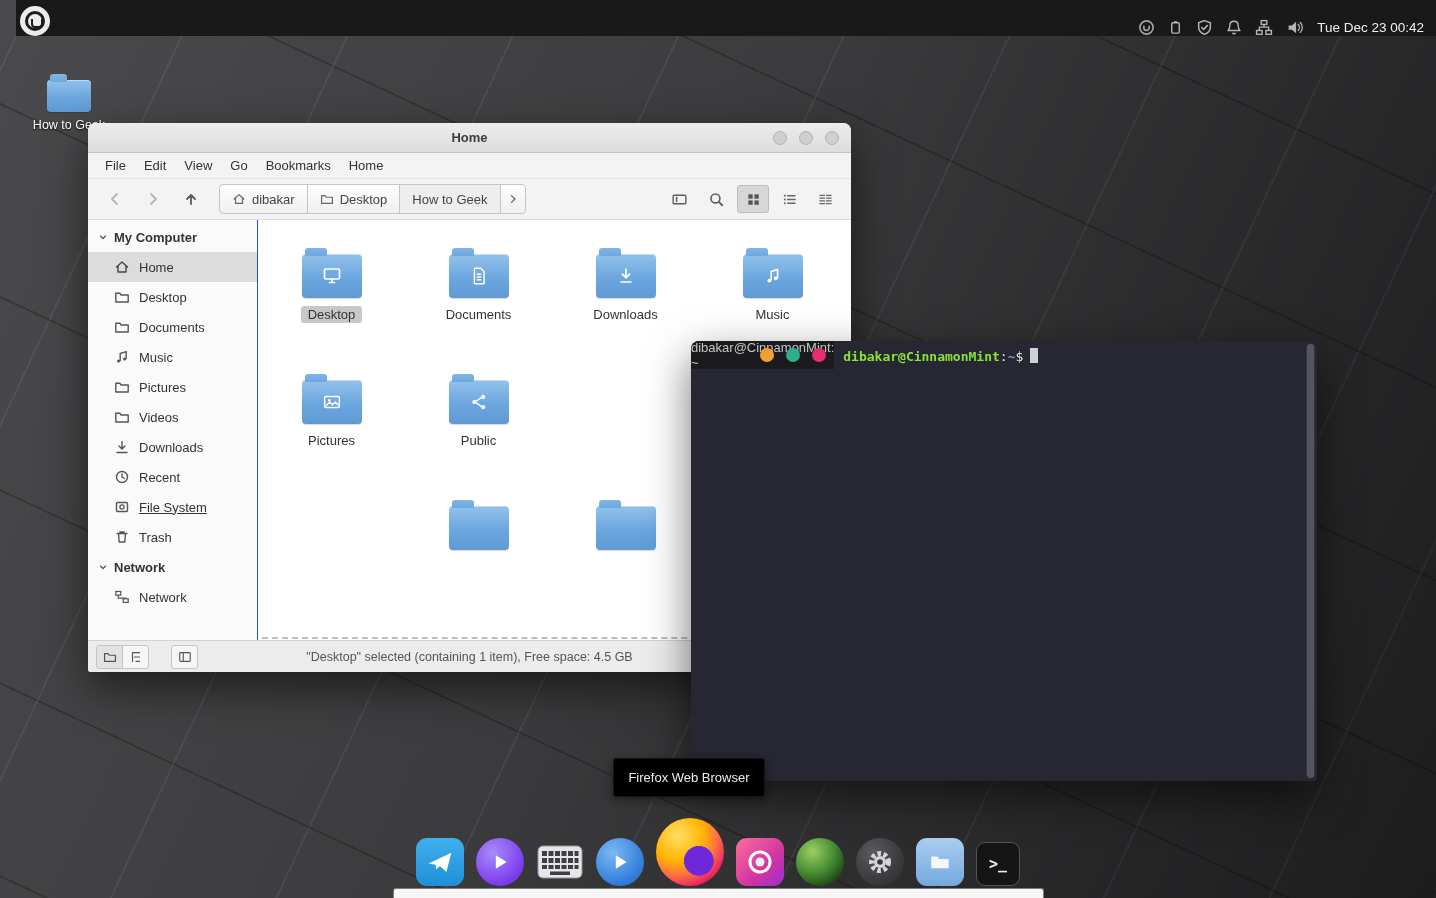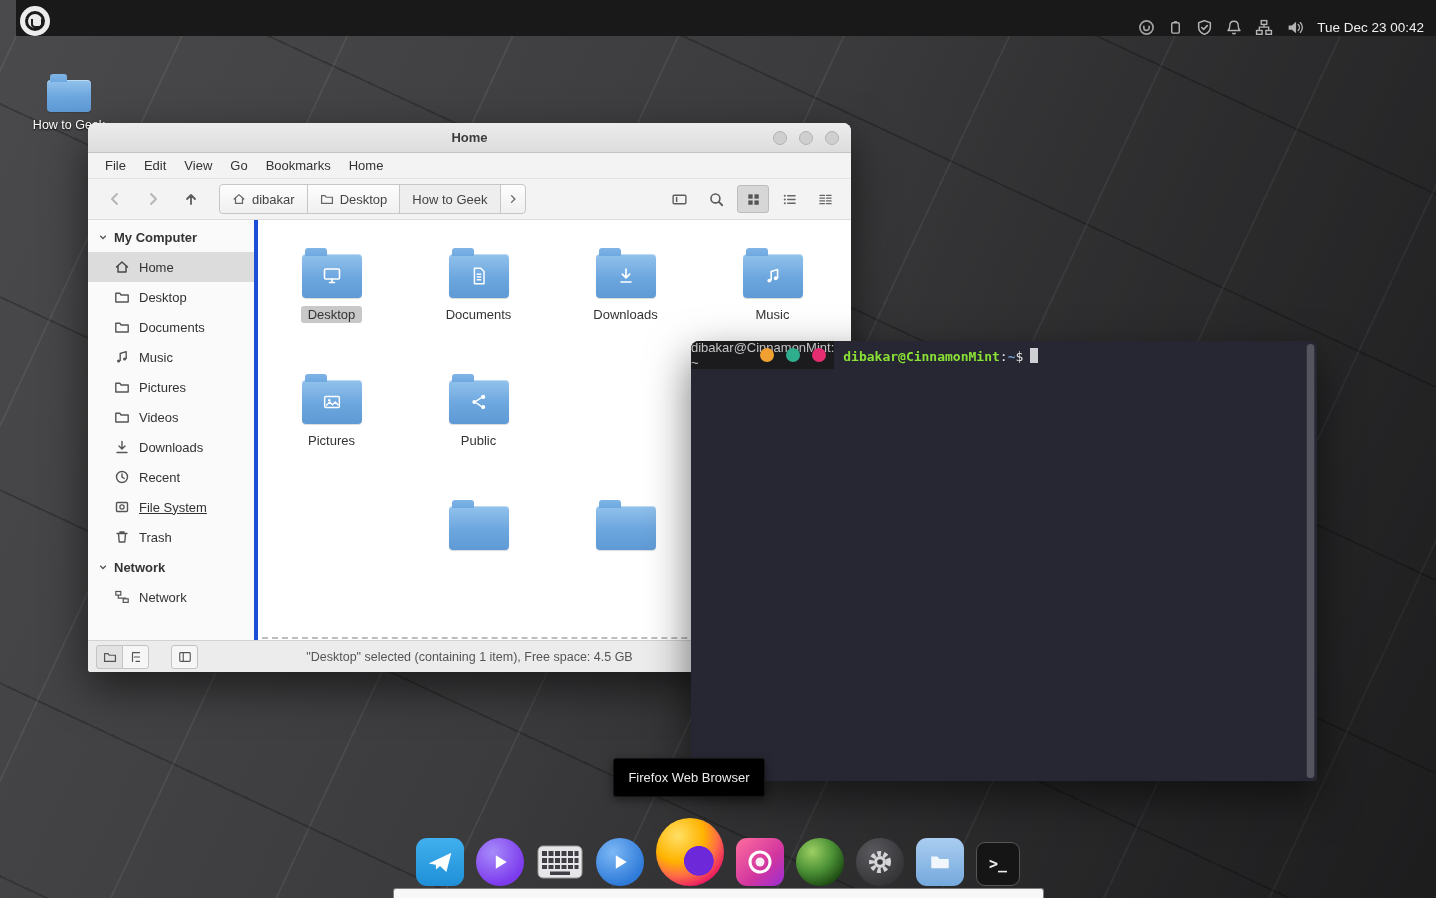--- a/index.html
+++ b/index.html
@@ -67,21 +67,21 @@
            background:linear-gradient(#fdfdfd,#f0f0f0); border:1px solid #c6c6c6; margin-left:-1px; cursor:pointer; }
   .crumb:first-child { border-radius:4px 0 0 4px; }
   .crumb.current { background:#eeeeee; }
   .crumb-more { width:26px; padding:0; justify-content:center; border-radius:0 4px 4px 0; }
   .tool-right { margin-left:auto; display:flex; align-items:center; gap:4px; }
   .view-btn { width:32px; height:28px; display:flex; align-items:center; justify-content:center; border-radius:3px;
               border:1px solid transparent; cursor:pointer; }
   .view-btn.active { background:#d7d7d7; border-color:#bdbdbd; }
 
   .fm-body { flex:1; display:flex; min-height:0; }
-  .sidebar { width:170px; flex:0 0 170px; background:#fafafa; border-right:4px solid #1d4ed8; padding-top:2px; overflow:hidden; }
+  .sidebar { width:170px; flex:0 0 170px; background:#fafafa; border-right:1px solid #1d4ed8; padding-top:2px; overflow:hidden; }
   .side-header { height:30px; display:flex; align-items:center; gap:6px; padding-left:10px;
                  font-size:13px; font-weight:700; color:#333; cursor:pointer; }
   .side-row { height:30px; display:flex; align-items:center; gap:9px; padding-left:26px; font-size:13px; color:#333; cursor:pointer; }
   .side-row.selected { background:#dcdcdc; }
   .side-row.hovered .side-label { text-decoration:underline; }
 
   .fm-main { flex:1; position:relative; background:#fff; overflow:hidden;
              display:grid; grid-template-columns:repeat(4,147px); grid-auto-rows:126px;
              justify-items:center; align-items:start; padding-top:14px; }
   .tile { width:147px; height:126px; display:flex; flex-direction:column; align-items:center; padding-top:6px; cursor:pointer; }

